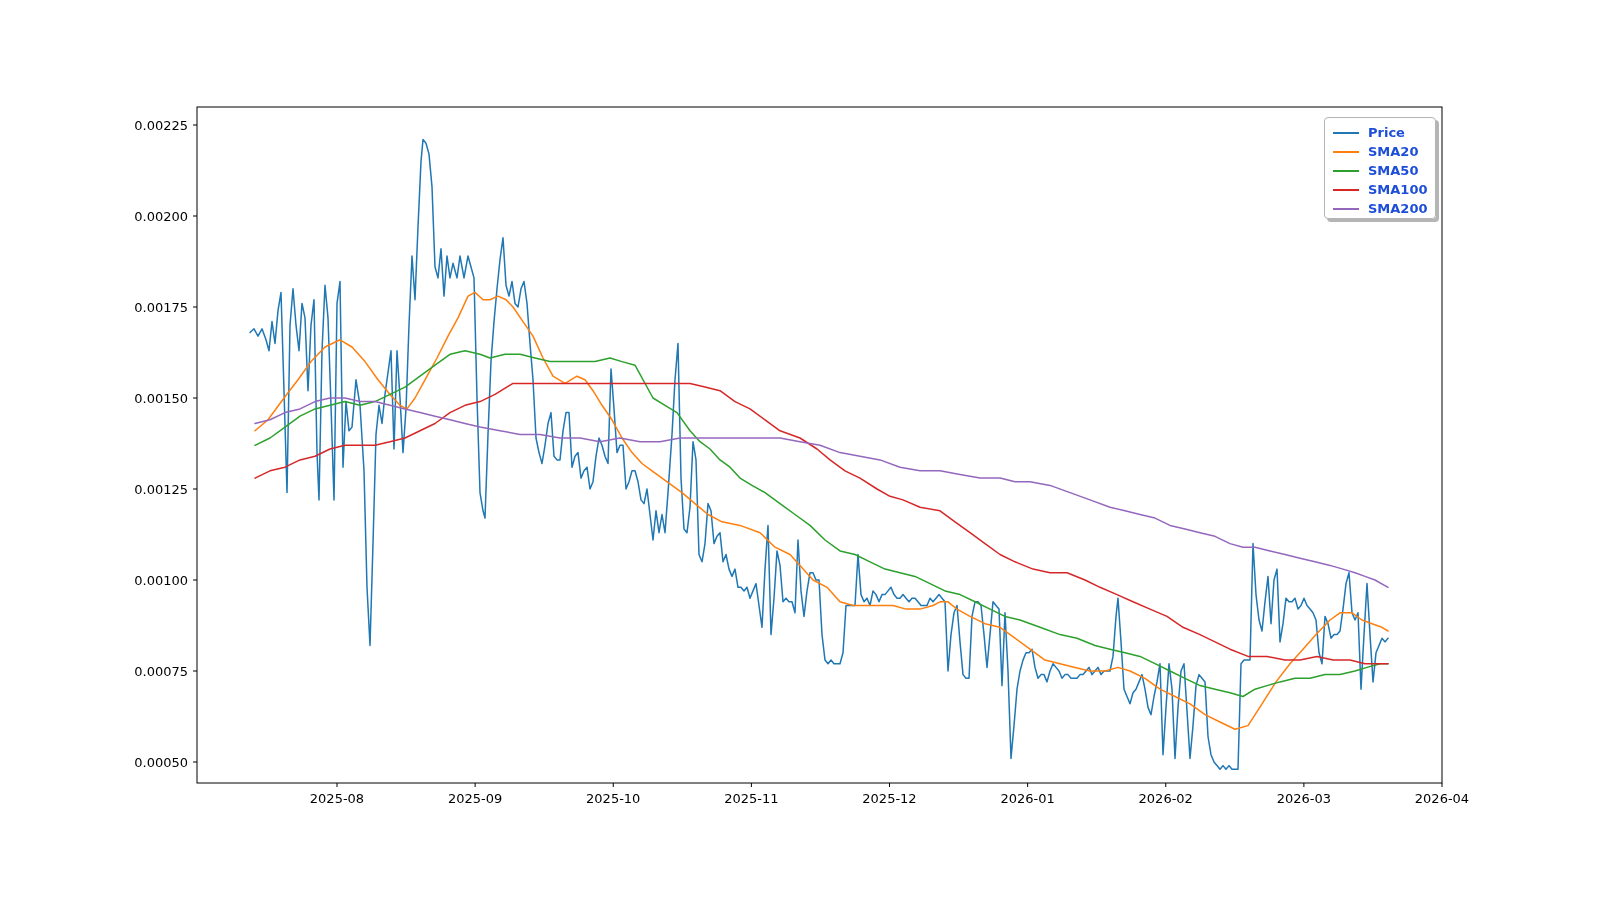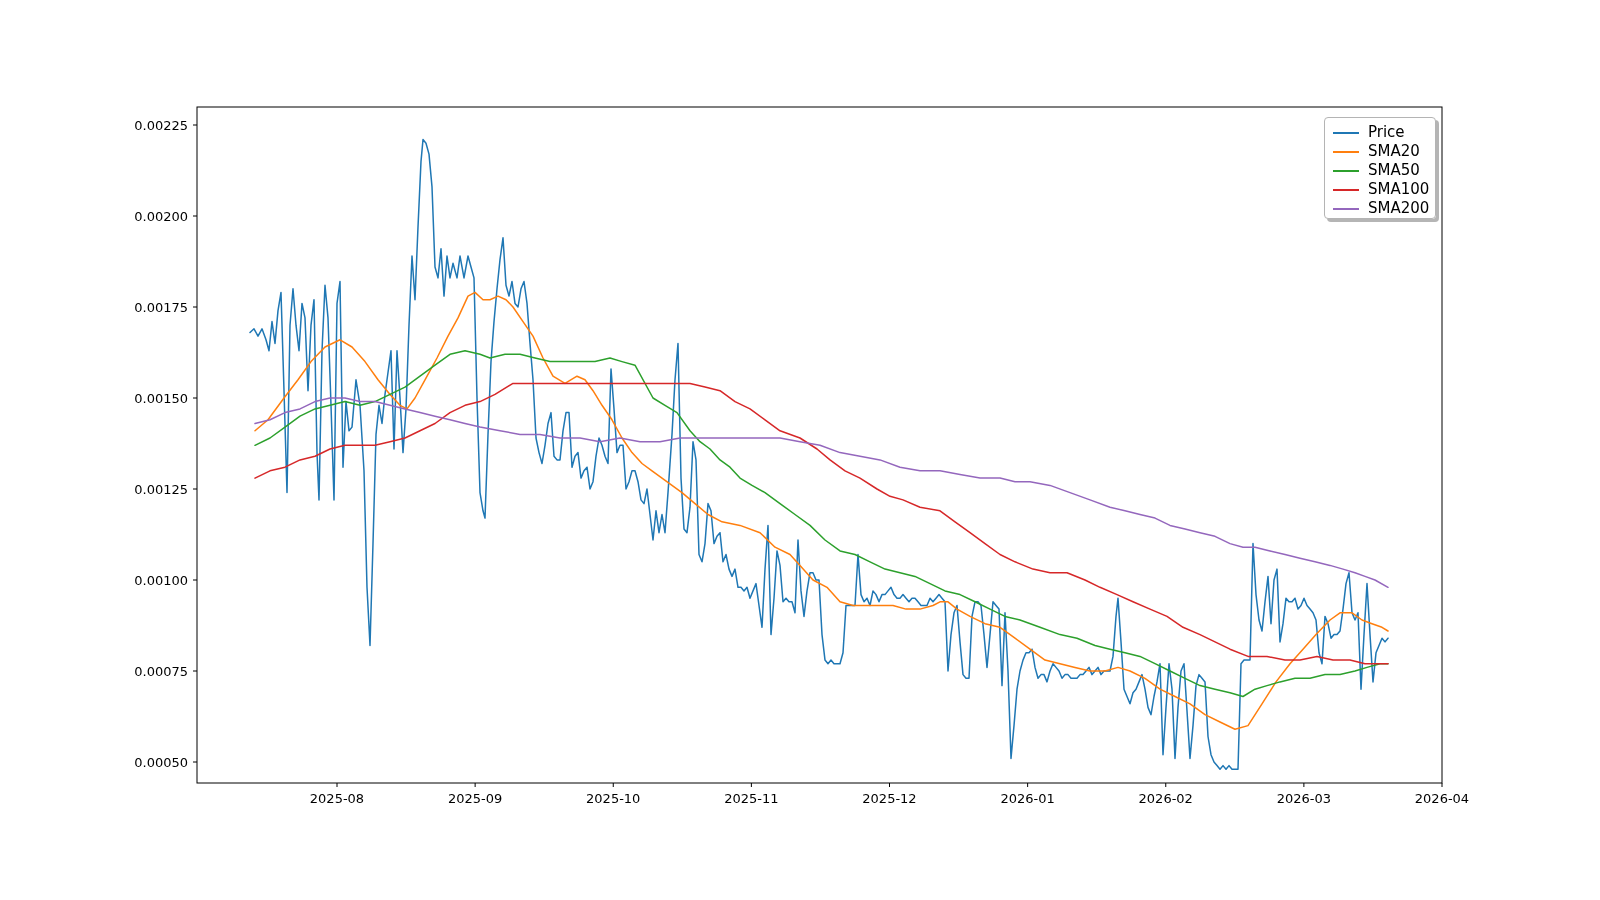--- a/index.html
+++ b/index.html
@@ -12,21 +12,21 @@
     background:rgba(255,255,255,0.9);
     border:1px solid #b4b4b4;
     border-radius:4px;
     box-shadow:3px 3px 0 rgba(120,120,120,0.55);
     padding:5px 8px 5px 8px;
     box-sizing:border-box;
     display:flex;flex-direction:column;justify-content:space-around;
   }
   .legend-row{display:flex;align-items:center;height:19px;}
   .legend-handle{display:inline-block;width:26px;height:2px;margin-right:9px;flex:0 0 auto;}
-  .legend-label{font-size:15px;color:#000000;line-height:19px;white-space:nowrap;}
+  .legend-label{font-size:13px;color:#1d4ed8;line-height:19px;white-space:nowrap;font-weight:bold;}
 </style>
 </head>
 <body>
 
 <div id="figure">
   <svg id="chart-svg" width="1600" height="900" viewBox="0 0 1600 900">
       <rect x="197" y="107" width="1245" height="676" fill="none" stroke="#000000" stroke-width="1"></rect>
       <line x1="337" y1="783" x2="337" y2="787" stroke="#000000" stroke-width="1"></line>
       <text x="337" y="803" text-anchor="middle" class="tick-label">2025-08</text>
       <line x1="475.125" y1="783" x2="475.125" y2="787" stroke="#000000" stroke-width="1"></line>

